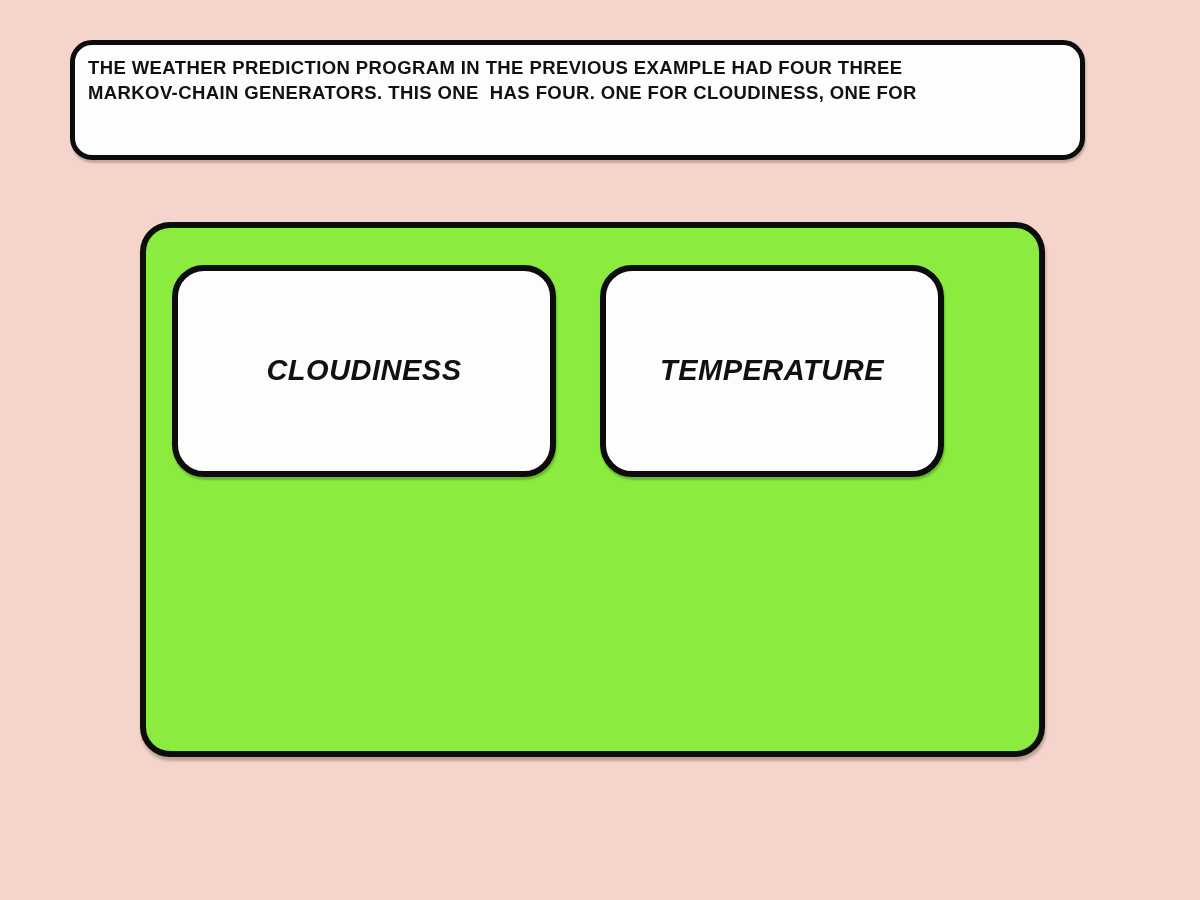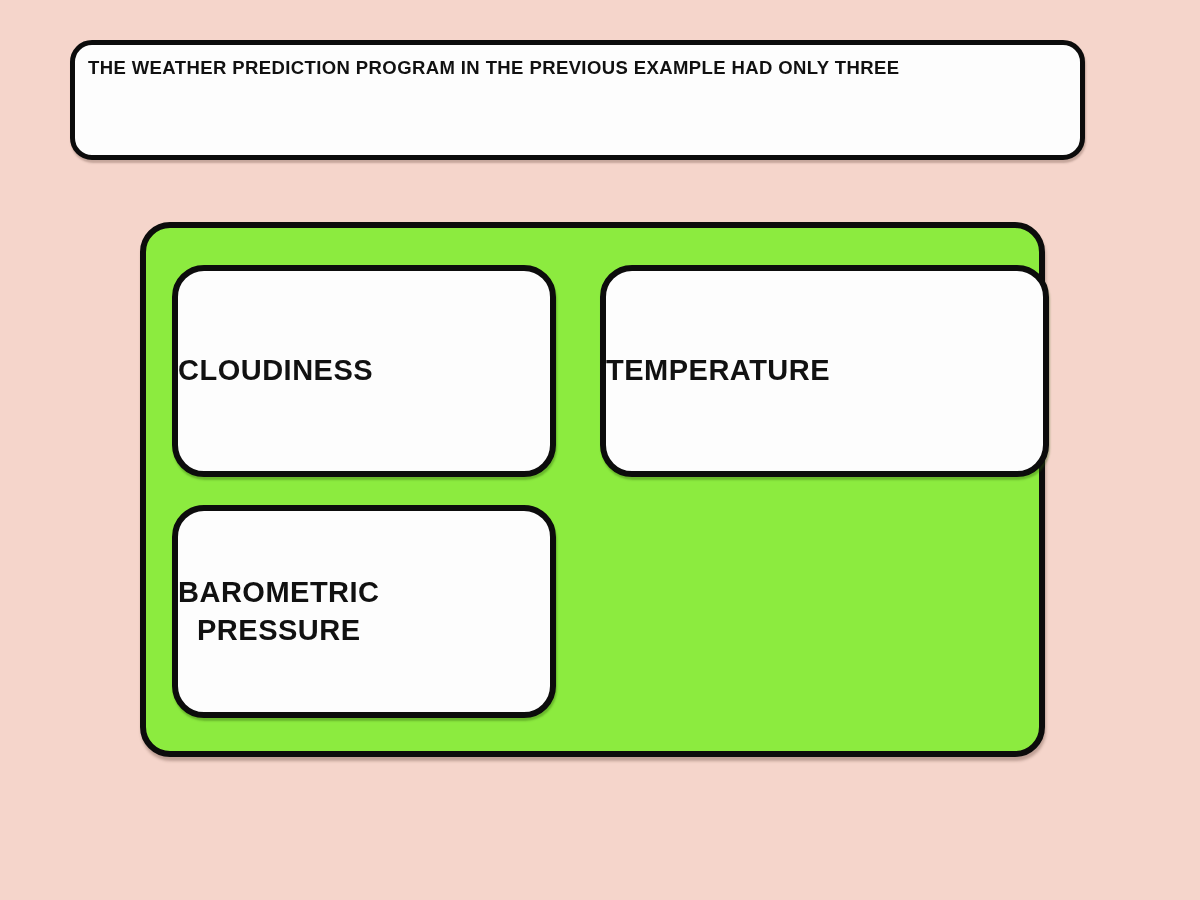--- a/index.html
+++ b/index.html
@@ -46,48 +46,46 @@
     box-shadow: 1px 4px 3px rgba(110, 80, 70, 0.4);
   }
 
   .generator-box {
     position: absolute;
     background: var(--box-white);
     border: 6px solid var(--border-black);
     border-radius: 32px;
     display: flex;
     align-items: center;
-    justify-content: flex-start;
+    justify-content: center;
     box-shadow: 1px 3px 2px rgba(40, 90, 10, 0.35);
+    font-style: italic;
   }
   .generator-label {
     font-weight: bold;
     font-size: 29px;
     letter-spacing: 0.5px;
     line-height: 1.3;
     text-align: center;
     white-space: pre-line;
   }
 
   .box-cloudiness   { left: 26px;  top: 37px;  width: 384px; height: 212px; }
-  .box-temperature  { left: 454px; top: 37px;  width: 449px; height: 212px; }
+  .box-temperature  { left: 454px; top: 37px;  width: 344px; height: 212px; }
   .box-barometric   { left: 26px;  top: 277px; width: 384px; height: 213px; }
   .box-precipitation{ left: 454px; top: 277px; width: 380px; height: 212px; }
 </style>
 </head>
 <body>
 
 <div class="banner">
-  <div class="banner-line">THE WEATHER PREDICTION PROGRAM IN THE PREVIOUS EXAMPLE HAD ONLY THREE</div>
+  <div class="banner-line">THE WEATHER PREDICTION PROGRAM IN THE PREVIOUS EXAMPLE HAD FOUR THREE</div>
+  <div class="banner-line">MARKOV-CHAIN GENERATORS. THIS ONE  HAS FOUR. ONE FOR CLOUDINESS, ONE FOR</div>
 </div>
 
 <div class="generators-container">
   <div class="generator-box box-cloudiness">
     <span class="generator-label">CLOUDINESS</span>
   </div>
   <div class="generator-box box-temperature">
     <span class="generator-label">TEMPERATURE</span>
   </div>
-  <div class="generator-box box-barometric">
-    <span class="generator-label">BAROMETRIC
-PRESSURE</span>
-  </div>
 </div>
 
 </body></html>

